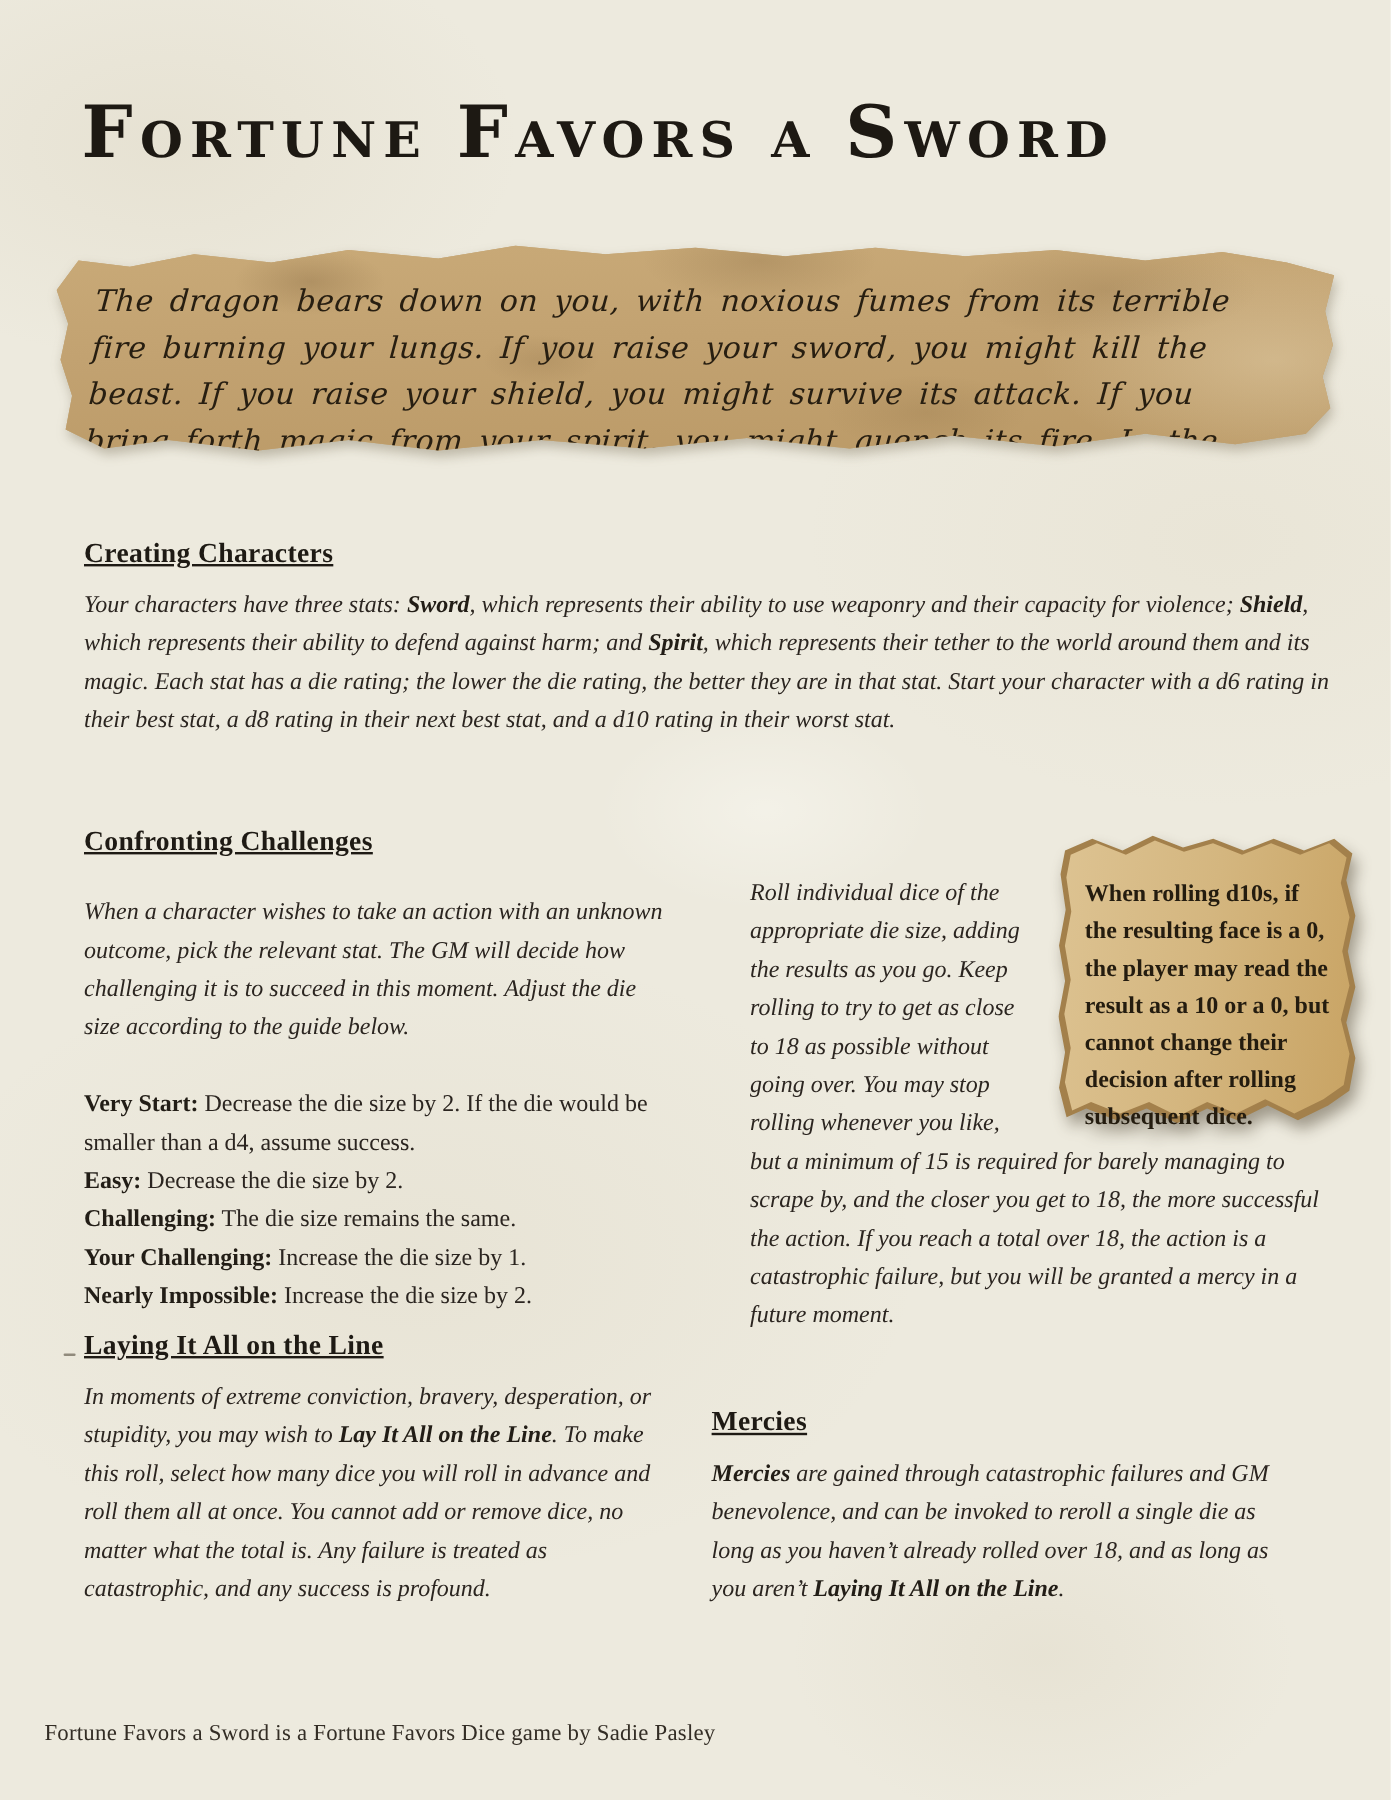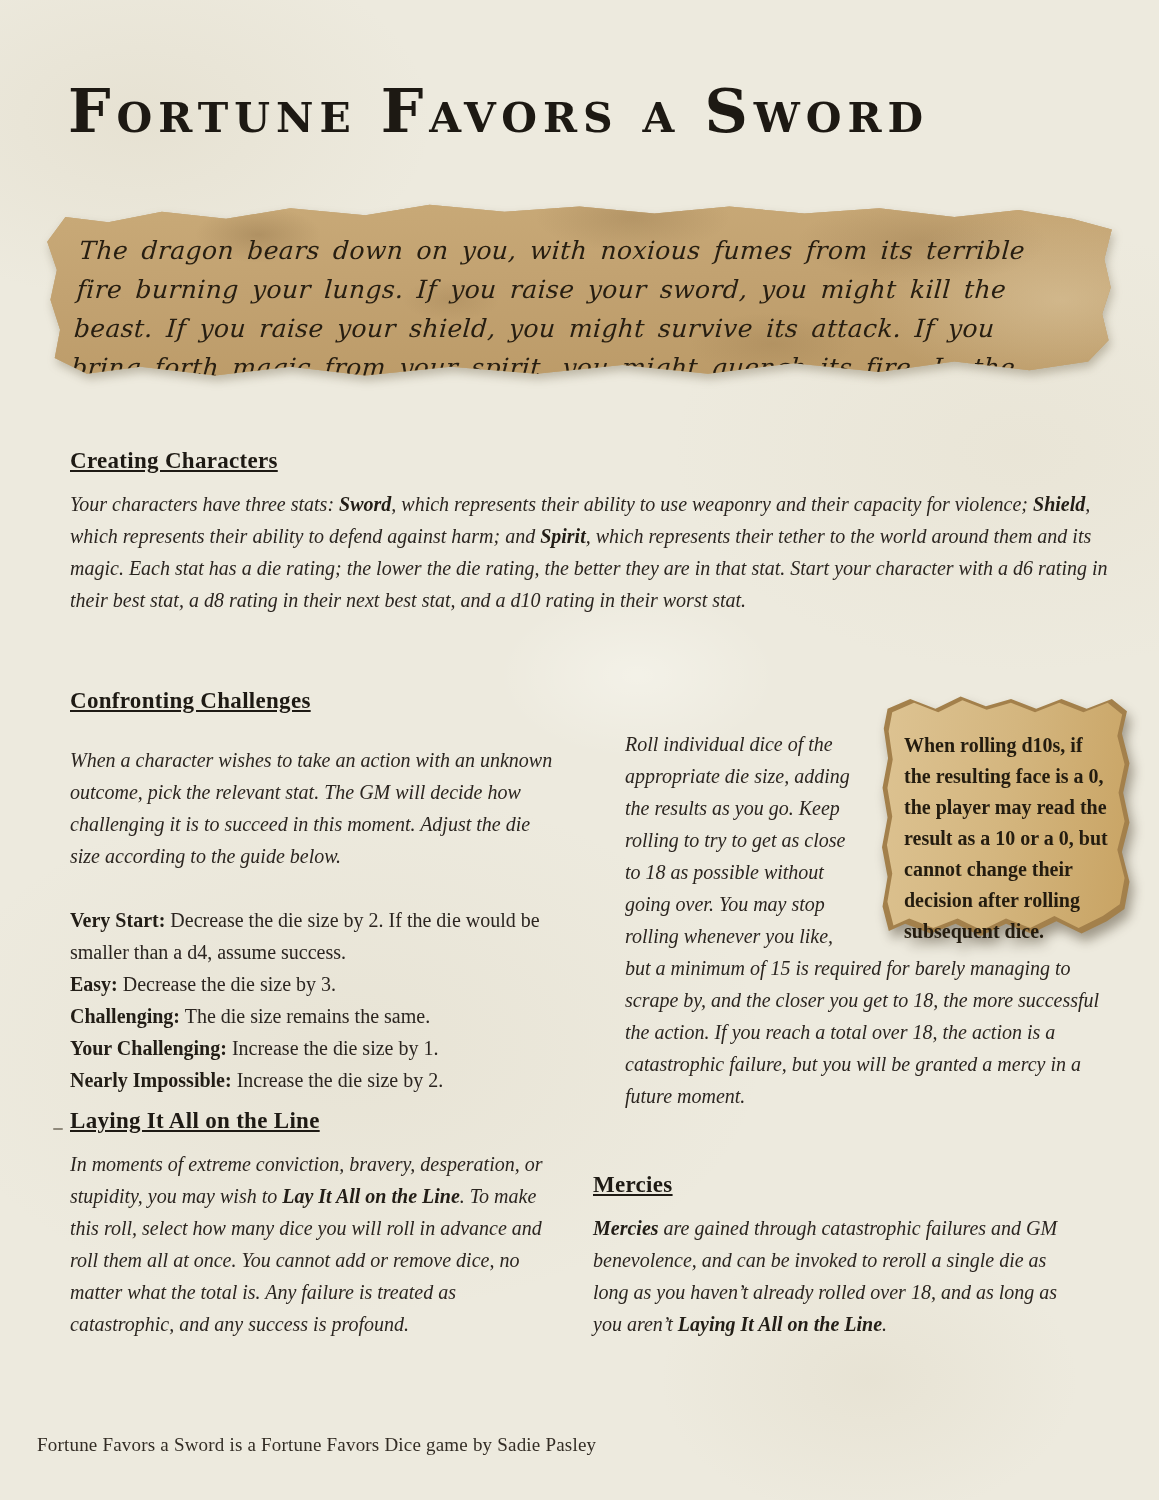--- a/index.html
+++ b/index.html
@@ -132,21 +132,21 @@
     <p class="body-text"><span>Your characters have three stats: </span><b>Sword</b><span>, which represents their ability to use weaponry and their capacity for violence; </span><b>Shield</b><span>, which represents their ability to defend against harm; and </span><b>Spirit</b><span>, which represents their tether to the world around them and its magic. Each stat has a die rating; the lower the die rating, the better they are in that stat. Start your character with a d6 rating in their best stat, a d8 rating in their next best stat, and a d10 rating in their worst stat.</span></p>
   </section>
 
   <section class="sec-confronting">
     <h2 class="sec-heading">Confronting Challenges</h2>
     <div class="cc-cols">
       <div class="cc-left">
         <p class="body-text">When a character wishes to take an action with an unknown outcome, pick the relevant stat. The GM will decide how challenging it is to succeed in this moment. Adjust the die size according to the guide below.</p>
         <div class="guide">
             <div class="guide-item"><b>Very Start:</b><span> Decrease the die size by 2. If the die would be smaller than a d4, assume success.</span></div>
-            <div class="guide-item"><b>Easy:</b><span> Decrease the die size by 3.</span></div>
+            <div class="guide-item"><b>Easy:</b><span> Decrease the die size by 2.</span></div>
             <div class="guide-item"><b>Challenging:</b><span> The die size remains the same.</span></div>
             <div class="guide-item"><b>Your Challenging:</b><span> Increase the die size by 1.</span></div>
             <div class="guide-item"><b>Nearly Impossible:</b><span> Increase the die size by 2.</span></div>
           </div>
       </div>
       <div class="cc-right">
         <div class="callout-wrap">
           <div class="callout-edge"></div>
           <div class="callout-fill"></div>
           <p class="callout-text">When rolling d10s, if the resulting face is a 0, the player may read the result as a 10 or a 0, but cannot change their decision after rolling subsequent dice.</p>

